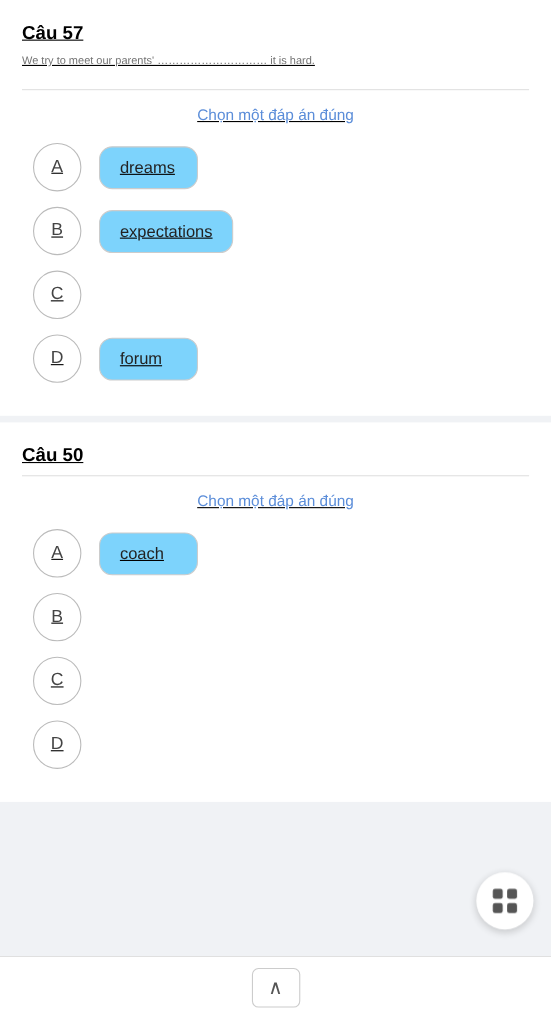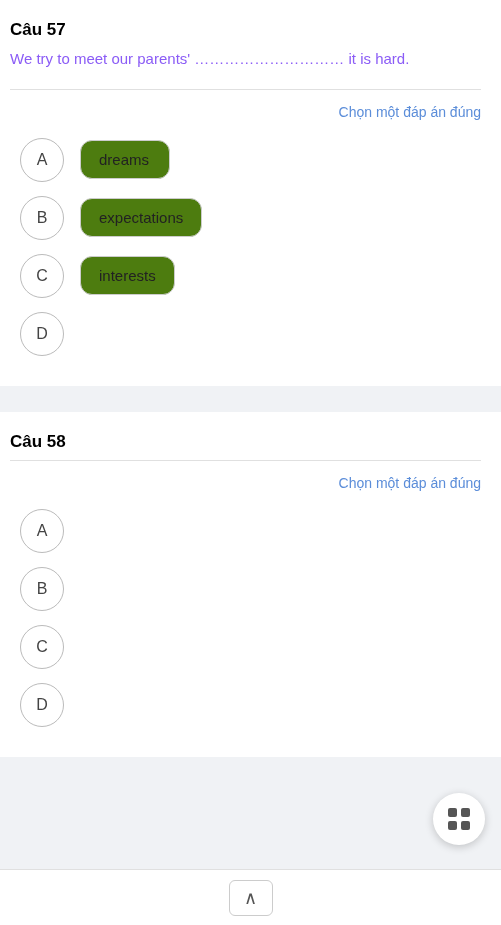--- a/index.html
+++ b/index.html
@@ -11,46 +11,47 @@
 
     body {
       background-color: #f0f2f5;
       width: 501px;
       min-height: 925px;
       position: relative;
     }
 
     .question-card {
       background: #ffffff;
-      padding: 20px 20px 30px 10px;
-      margin-bottom: 26px;
+      padding: 20px 20px 30px 20px;
+      margin-bottom: 6px;
+      text-decoration: underline;
     }
 
     .question-number {
       font-weight: bold;
       font-size: 17px;
       margin-bottom: 8px;
       color: #000;
     }
 
     .question-text {
-      font-size: 15px;
-      color: #8b5cf6;
+      font-size: 10px;
+      color: #737373;
       line-height: 1.5;
       margin-bottom: 18px;
     }
 
     .divider {
       border: none;
       border-top: 1px solid #e0e0e0;
       margin-bottom: 14px;
     }
 
     .select-label {
-      text-align: right;
+      text-align: center;
       color: #5b8dd9;
       font-size: 14px;
       font-weight: 500;
       margin-bottom: 18px;
     }
 
     .options-list {
       display: flex;
       flex-direction: column;
       gap: 14px;
@@ -77,21 +78,21 @@
       background: #fff;
       cursor: pointer;
     }
 
     .option-box {
       border: 1.5px solid #ccc;
       border-radius: 12px;
       padding: 10px 18px;
       font-size: 15px;
       color: #222;
-      background: #4d7c0f;
+      background: #7dd3fc;
       cursor: pointer;
       min-width: 90px;
     }
 
     .fab-button {
       position: fixed;
       bottom: 80px;
       right: 16px;
       width: 52px;
       height: 52px;
@@ -161,38 +162,39 @@
       <div class="option-box">dreams</div>
     </div>
 
     <div class="option-row">
       <div class="option-circle">B</div>
       <div class="option-box">expectations</div>
     </div>
 
     <div class="option-row">
       <div class="option-circle">C</div>
-      <div class="option-box">interests</div>
     </div>
 
     <div class="option-row">
       <div class="option-circle">D</div>
+      <div class="option-box">forum</div>
     </div>
 
   </div>
 </div>
 
 <div class="question-card">
-  <div class="question-number">Câu 58</div>
+  <div class="question-number">Câu 50</div>
   <hr class="divider">
   <div class="select-label">Chọn một đáp án đúng</div>
   <div class="options-list">
 
     <div class="option-row">
       <div class="option-circle">A</div>
+      <div class="option-box">coach</div>
     </div>
 
     <div class="option-row">
       <div class="option-circle">B</div>
     </div>
 
     <div class="option-row">
       <div class="option-circle">C</div>
     </div>
 

